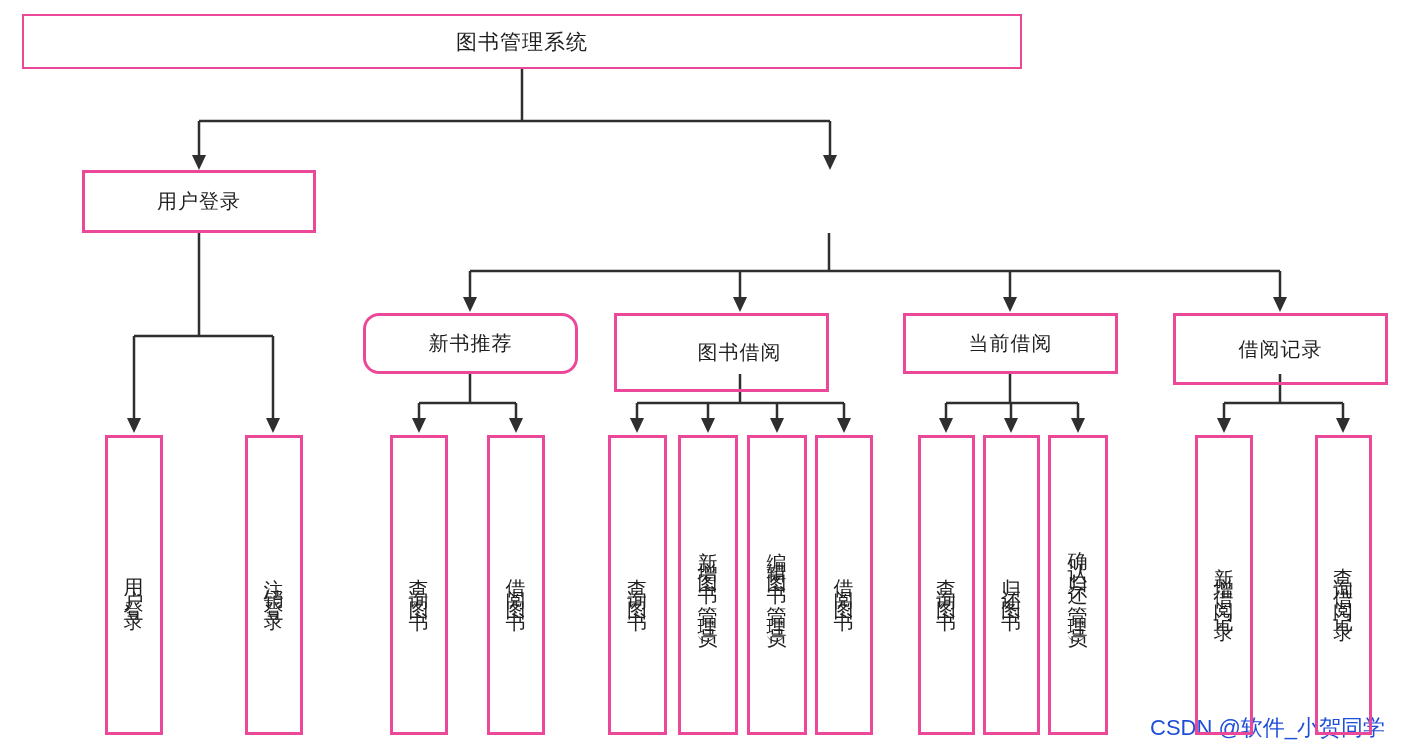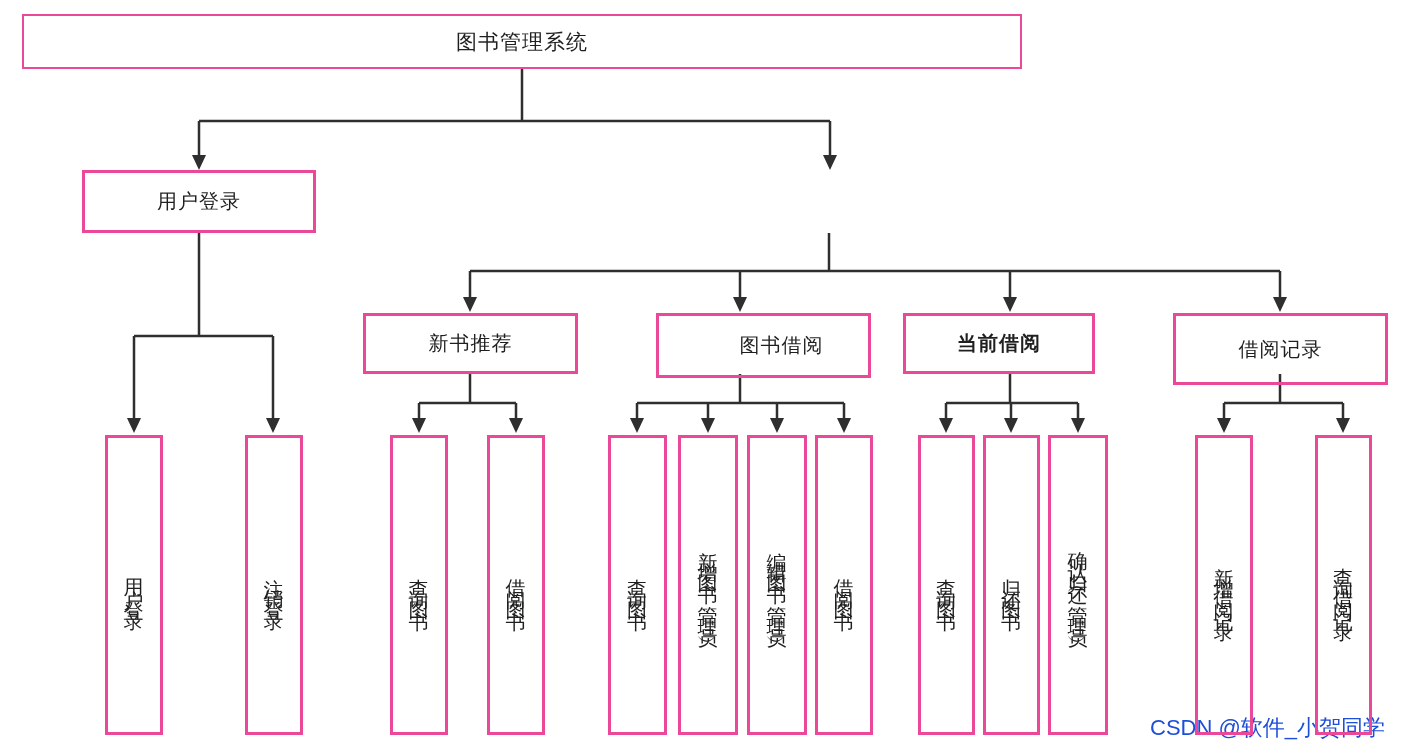--- a/index.html
+++ b/index.html
@@ -94,23 +94,23 @@
       <polygon points="1336,418 1350,418 1343,433"></polygon>
     </g>
   </svg>
 
   <div class="watermark">CSDN @软件_小贺同学</div>
 
   <div class="node root" style="left:22px; top:14px; width:1000px; height:55px;">图书管理系统</div>
 
   <div class="node" style="left:82px; top:170px; width:234px; height:63px;">用户登录</div>
 
-  <div class="node" style="left:363px; top:313px; width:215px; height:61px;">新书推荐</div>
-  <div class="node" style="left:656px; top:313px; width:215px; height:65px;padding-left:36px;">图书借阅</div>
-  <div class="node" style="left:903px; top:313px; width:192px; height:61px;font-weight:bold;">当前借阅</div>
+  <div class="node" style="left:363px; top:313px; width:215px; height:61px;border-radius:16px;">新书推荐</div>
+  <div class="node" style="left:614px; top:313px; width:215px; height:79px;padding-left:36px;">图书借阅</div>
+  <div class="node" style="left:903px; top:313px; width:215px; height:61px;">当前借阅</div>
   <div class="node" style="left:1173px; top:313px; width:215px; height:72px;">借阅记录</div>
 
   <div class="node leaf" style="left:105px; top:435px; width:58px; height:300px;">用户登录</div>
   <div class="node leaf" style="left:245px; top:435px; width:58px; height:300px;">注销登录</div>
 
   <div class="node leaf" style="left:390px; top:435px; width:58px; height:300px;">查询图书</div>
   <div class="node leaf" style="left:487px; top:435px; width:58px; height:300px;">借阅图书</div>
 
   <div class="node leaf" style="left:608px; top:435px; width:59px; height:300px;">查询图书</div>
   <div class="node leaf" style="left:678px; top:435px; width:60px; height:300px;">新增图书（管理员）</div>

